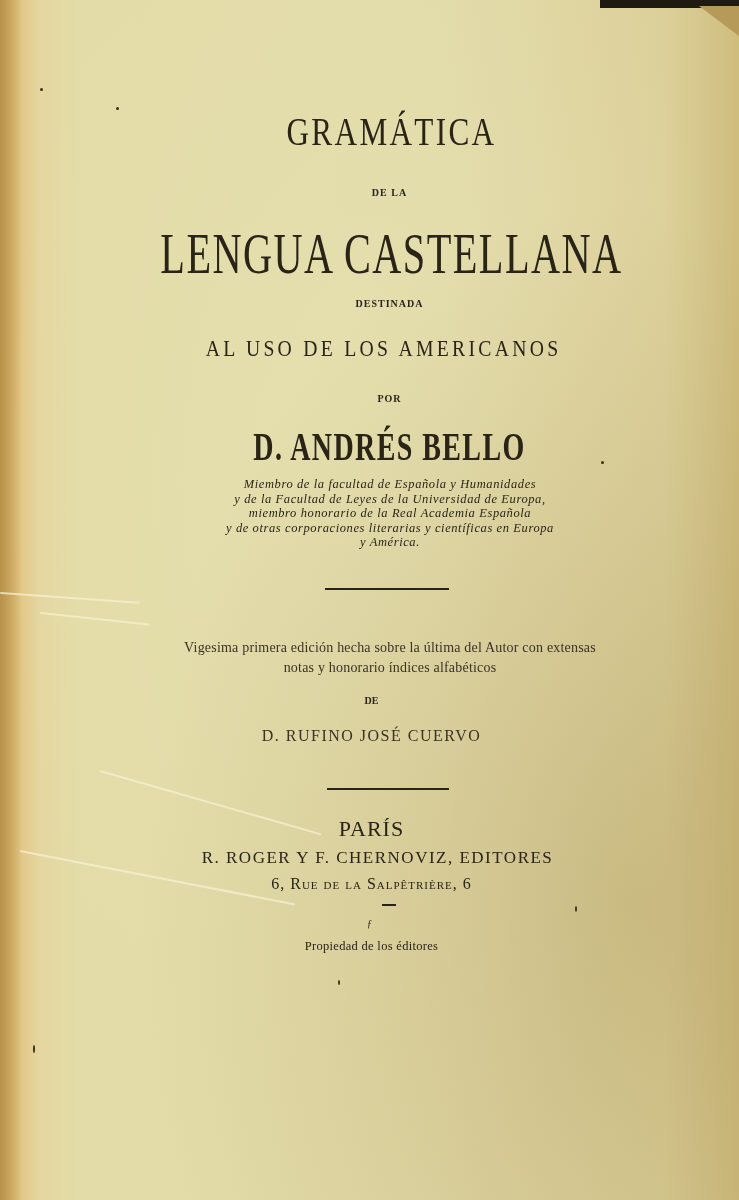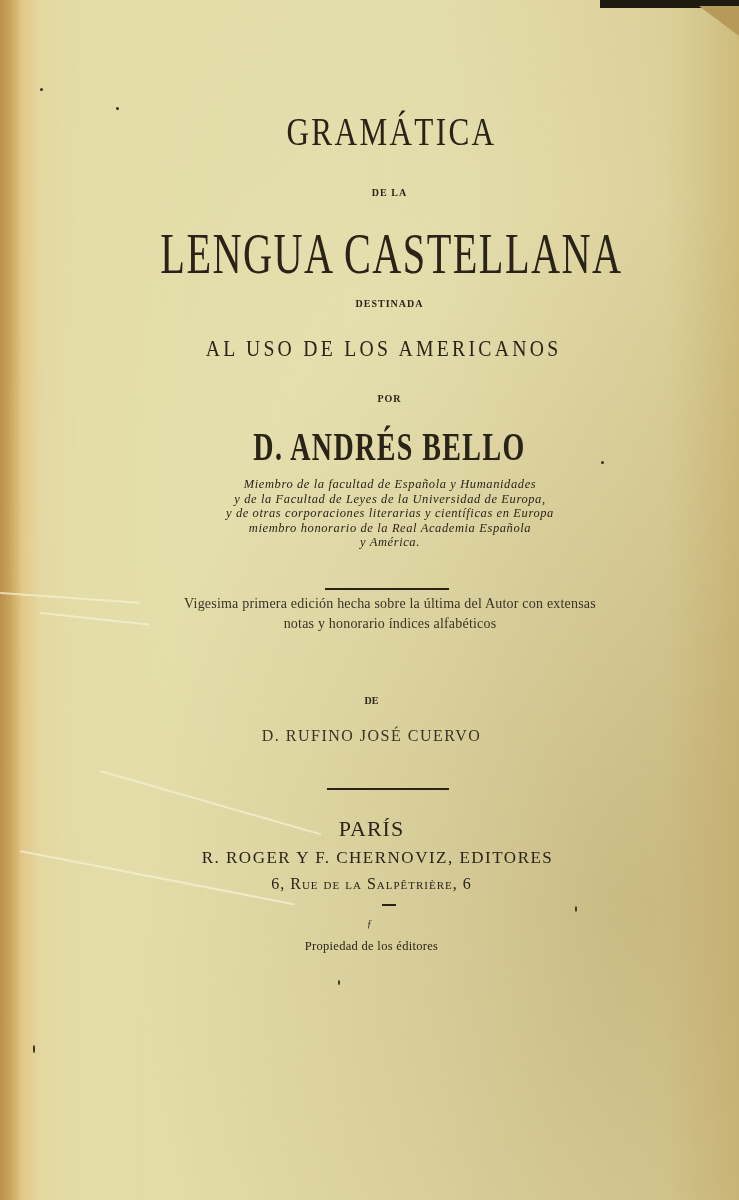--- a/index.html
+++ b/index.html
@@ -118,21 +118,21 @@
   .rule {
     position: absolute;
     height: 2px;
     background: #2a2418;
   }
   .rule-1 { left: 325px; top: 588px; width: 124px; }
   .rule-2 { left: 327px; top: 788px; width: 122px; }
   .rule-3 { left: 382px; top: 904px; width: 14px; height: 1.5px; }
   .edition {
     position: absolute;
-    top: 594px;
+    top: 638px;
     left: 120px;
     width: 540px;
     text-align: center;
     font-size: 14px;
     line-height: 20px;
     color: #3a3224;
     letter-spacing: 0.2px;
   }
   .edition div { white-space: nowrap; }
   .de-2 { top: 695px; font-size: 10px; font-weight: bold; left: 2px; }
@@ -205,22 +205,22 @@
   <div class="line small-caps-label de-la">DE LA</div>
   <div class="line title-2">LENGUA CASTELLANA</div>
   <div class="line small-caps-label destinada">DESTINADA</div>
   <div class="line subtitle">AL USO DE LOS AMERICANOS</div>
   <div class="line small-caps-label por">POR</div>
   <div class="line author">D. ANDRÉS BELLO</div>
 
   <div class="credentials">
     <div>Miembro de la facultad de Española y Humanidades</div>
     <div>y de la Facultad de Leyes de la Universidad de Europa,</div>
+    <div>miembro honorario de la Real Academia Española</div>
     <div>y de otras corporaciones literarias y científicas en Europa</div>
-    <div>miembro honorario de la Real Academia Española</div>
     <div>y América.</div>
   </div>
 
   <div class="rule rule-1"></div>
 
   <div class="edition">
     <div>Vigesima primera edición hecha sobre la última del Autor con extensas</div>
     <div>notas y honorario índices alfabéticos</div>
   </div>
 

